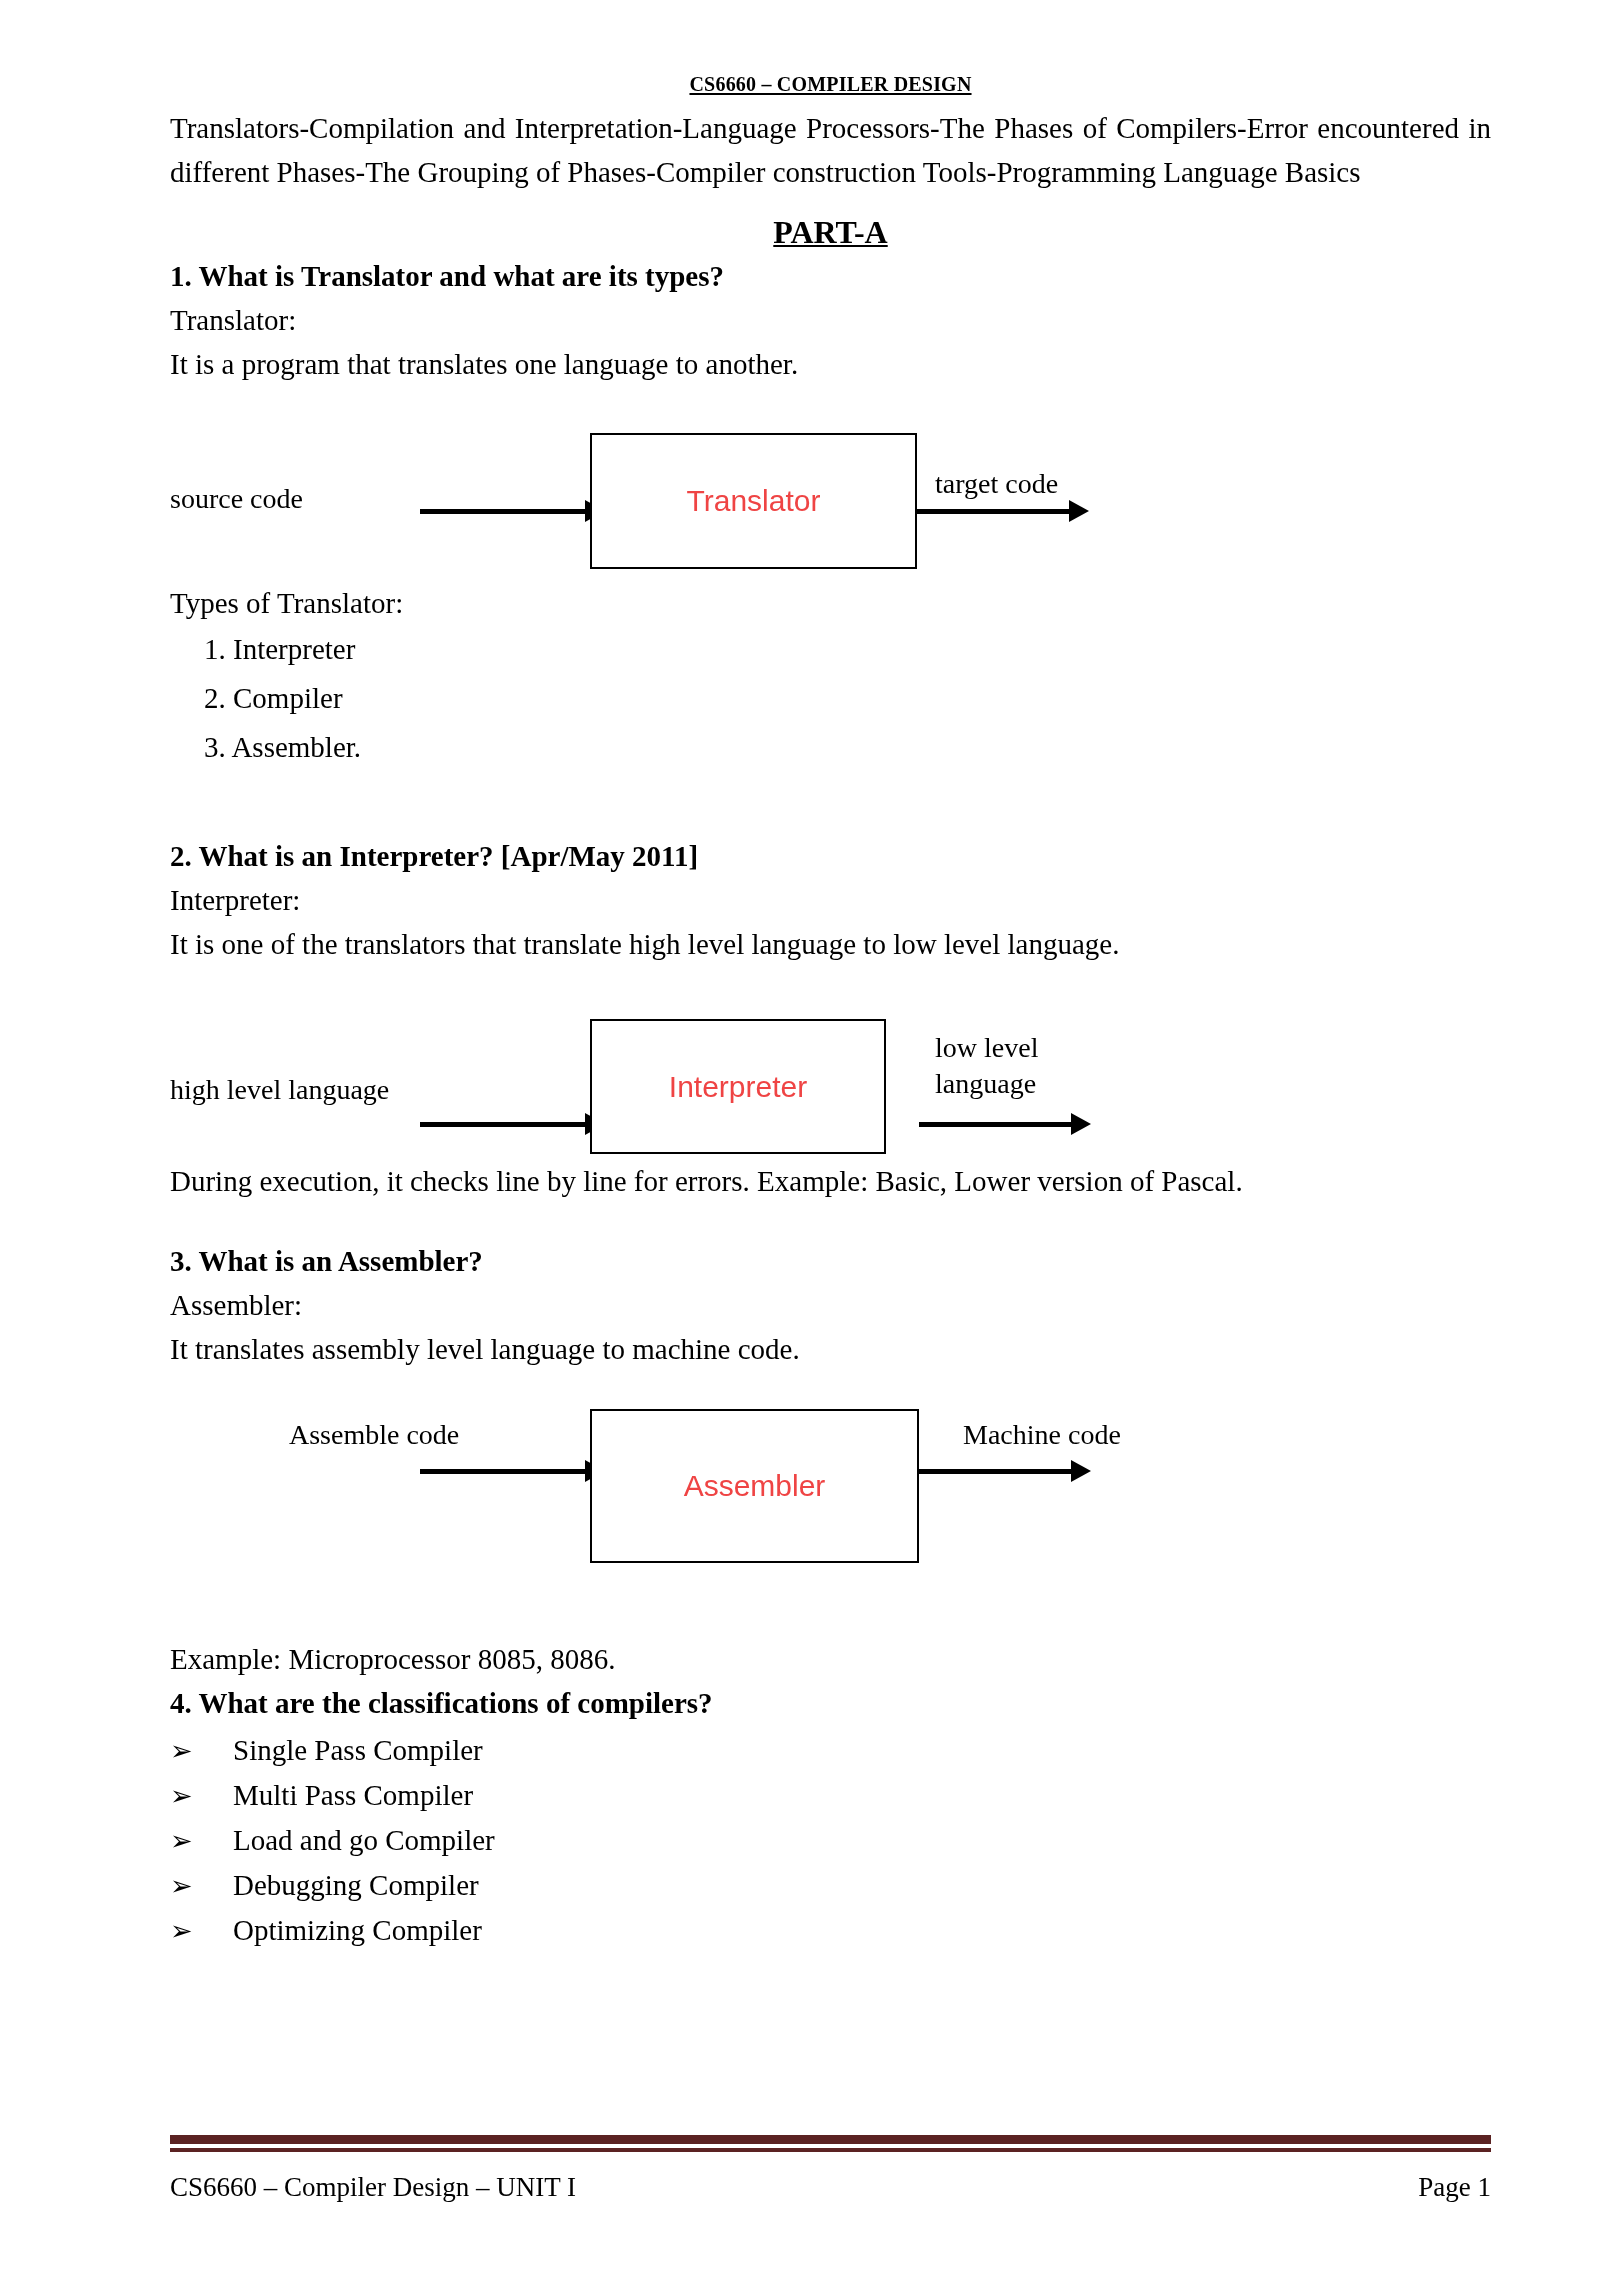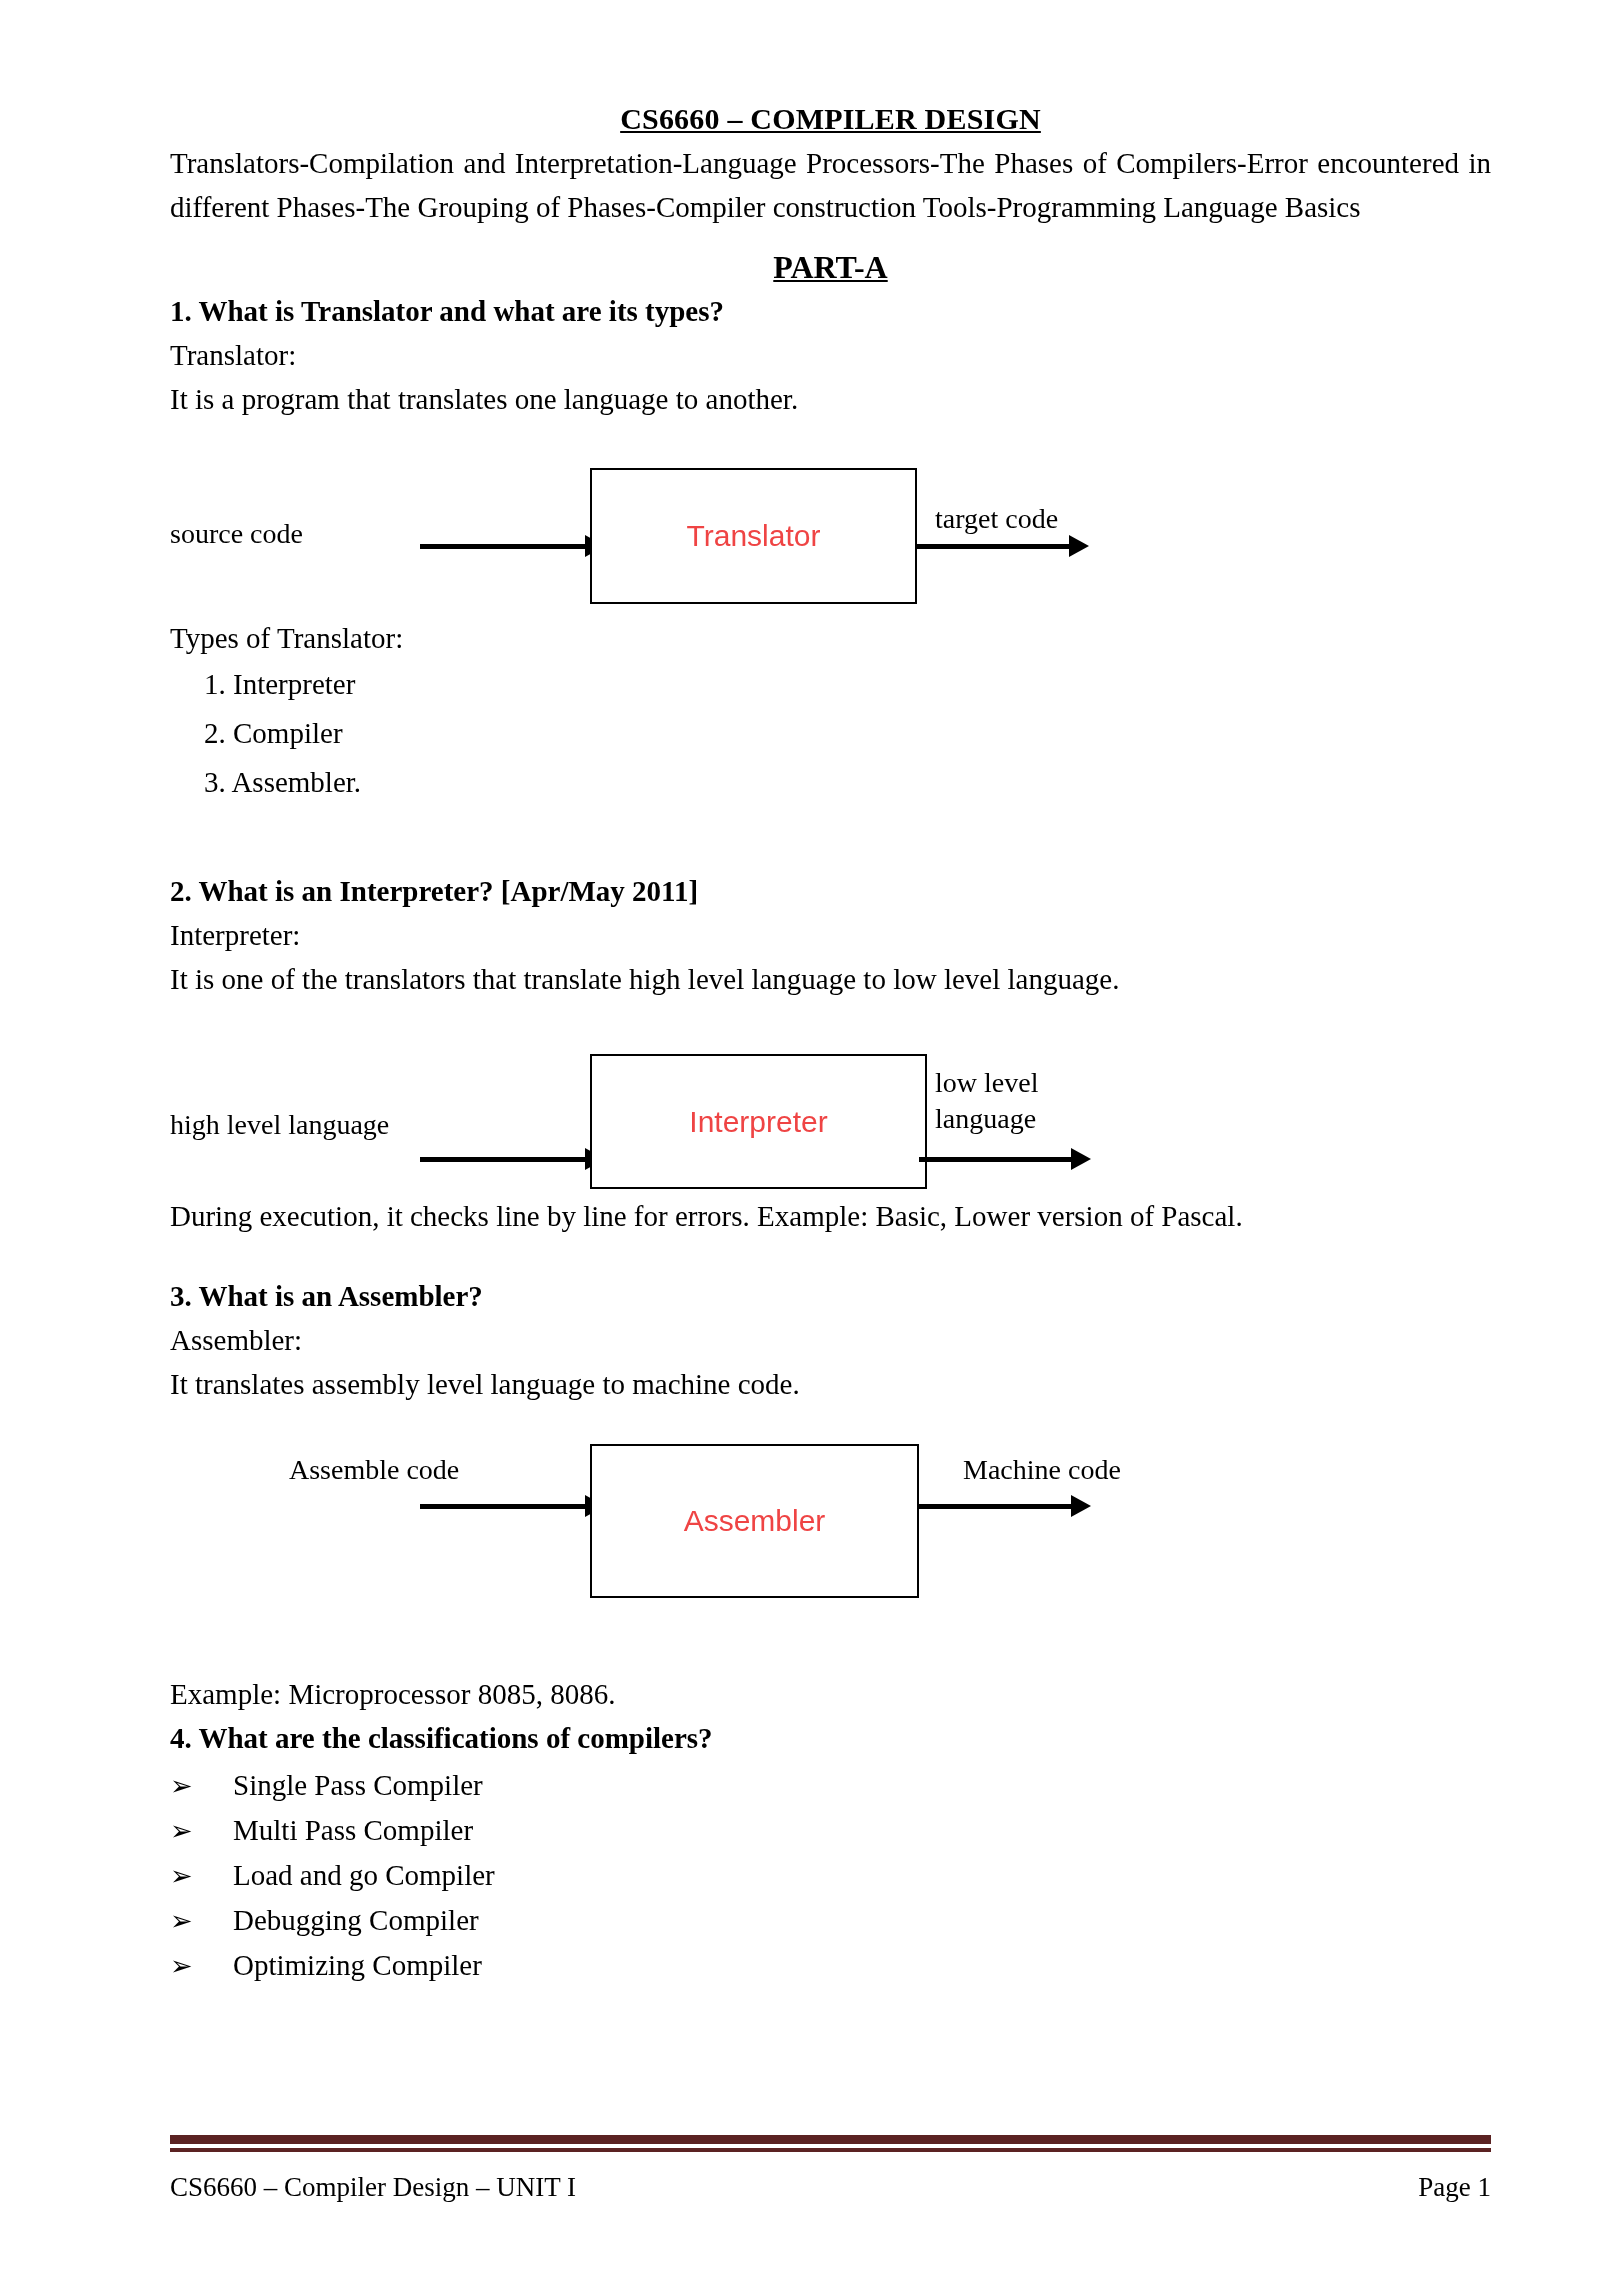--- a/index.html
+++ b/index.html
@@ -20,24 +20,23 @@
     position: absolute;
     left: 170px;
     top: 0;
     width: 1321px;
   }
 
   
   .title {
     text-align: center;
     font-weight: bold;
-    font-size: 30px;
+    font-size: 20px;
     line-height: 44px;
     letter-spacing: 0.2px;
-    margin-top: 35px;
   }
   .title span.u {
     text-decoration: underline;
     text-decoration-thickness: 2.4px;
     text-underline-offset: 2.4px;
   }
   .h-part {
     text-align: center;
     font-weight: bold;
     font-size: 32px;
@@ -210,21 +209,21 @@
     <div class="line">It  is  one of the translators that translate high level language to low level language.</div>
 
     <div class="gap-md"></div>
 
     <div class="diagram" style="height:157px;">
       <div class="dlabel" style="left:0px; top:70px;">high level  language</div>
       <div class="arrow" style="left:250px; top:120px; width:187px;">
         <div class="shaft" style="width:166px;"></div>
         <div class="head" style="left:165px;"></div>
       </div>
-      <div class="dbox" style="left:420px; top:17.4px; width:337px; height:135px;">
+      <div class="dbox" style="left:420px; top:17.4px; width:296px; height:135px;">
         <span>Interpreter</span>
       </div>
       <div class="dlabel" style="left:765px; top:28px;">low level
 language</div>
       <div class="arrow" style="left:749px; top:120px; width:174px;">
         <div class="shaft" style="width:154px;"></div>
         <div class="head" style="left:152px;"></div>
       </div>
     </div>
 

